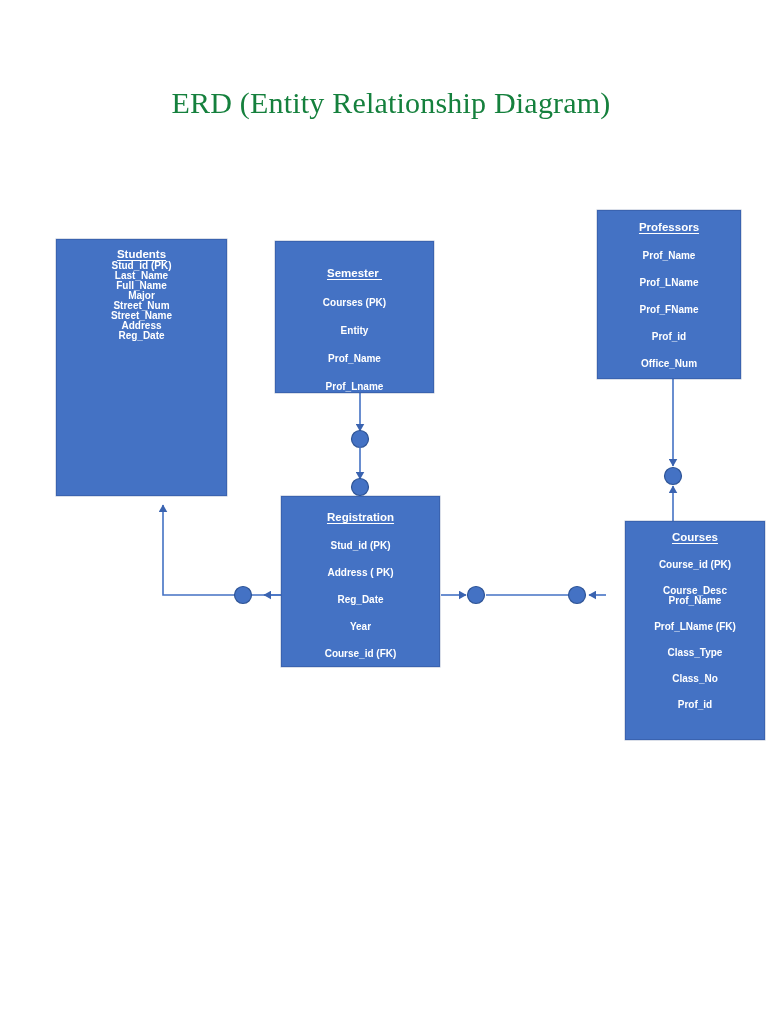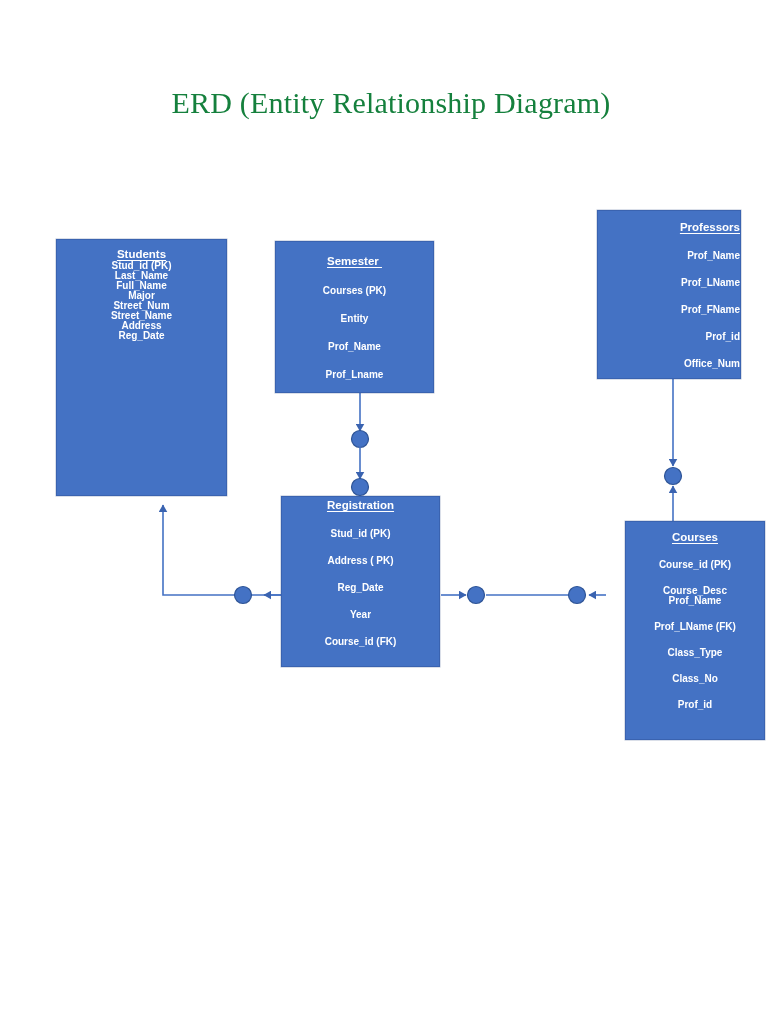--- a/index.html
+++ b/index.html
@@ -128,38 +128,38 @@
     <div class="attr">Stud_id (PK)</div>
     <div class="attr">Last_Name</div>
     <div class="attr">Full_Name</div>
     <div class="attr">Major</div>
     <div class="attr">Street_Num</div>
     <div class="attr">Street_Name</div>
     <div class="attr">Address</div>
     <div class="attr">Reg_Date</div>
   </div>
 
-  <div class="entity" style="left:275px; top:241px; width:159px; height:152px; padding-top:14px; gap:18px;">
+  <div class="entity" style="left:275px; top:241px; width:159px; height:152px; padding-top:26px; gap:18px;">
     <div class="entity-title">Semester </div>
     <div class="attr">Courses (PK)</div>
     <div class="attr">Entity</div>
     <div class="attr">Prof_Name</div>
     <div class="attr">Prof_Lname</div>
   </div>
 
-  <div class="entity" style="left:597px; top:210px; width:144px; height:169px; padding-top:11px; gap:17px;align-items:flex-end;">
+  <div class="entity" style="left:597px; top:210px; width:144px; height:169px; padding-top:11px; gap:17px;">
     <div class="entity-title">Professors</div>
     <div class="attr">Prof_Name</div>
     <div class="attr">Prof_LName</div>
     <div class="attr">Prof_FName</div>
     <div class="attr">Prof_id</div>
     <div class="attr">Office_Num</div>
   </div>
 
-  <div class="entity" style="left:281px; top:496px; width:159px; height:171px; padding-top:3px; gap:17px;">
+  <div class="entity" style="left:281px; top:496px; width:159px; height:171px; padding-top:15px; gap:17px;">
     <div class="entity-title">Registration</div>
     <div class="attr">Stud_id (PK)</div>
     <div class="attr">Address ( PK)</div>
     <div class="attr">Reg_Date</div>
     <div class="attr">Year</div>
     <div class="attr">Course_id (FK)</div>
   </div>
 
   <div class="entity" style="left:625px; top:521px; width:140px; height:219px; padding-top:10px; gap:16px;">
     <div class="entity-title">Courses</div>

